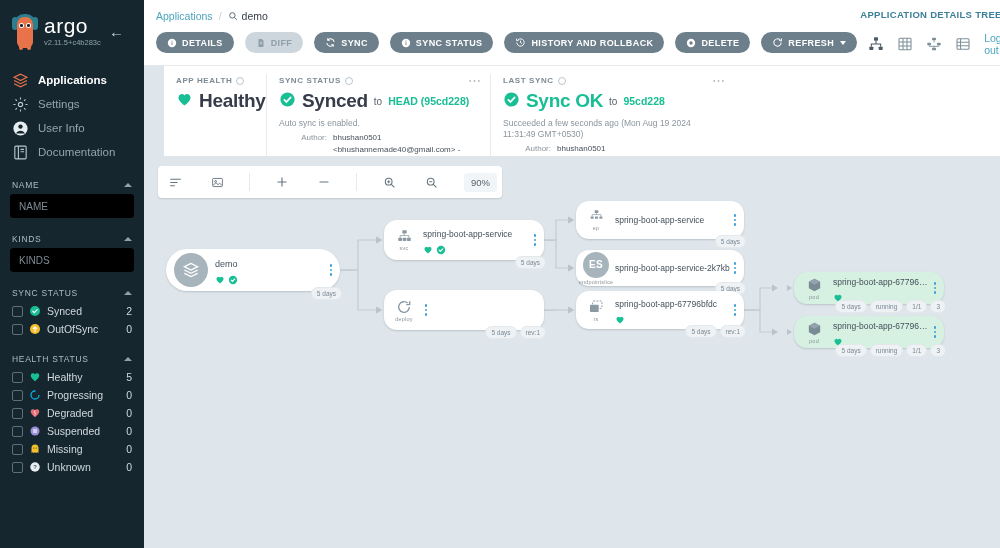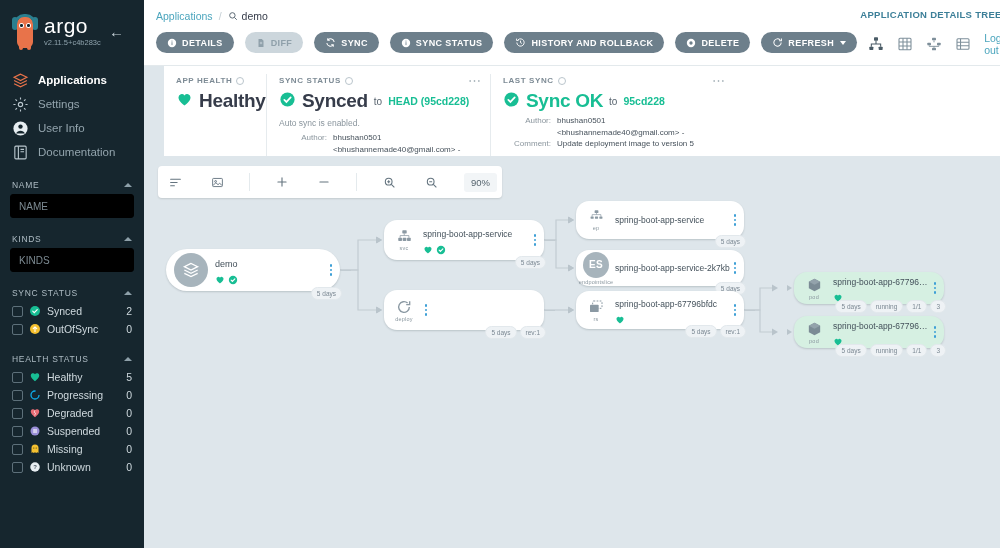--- a/index.html
+++ b/index.html
@@ -622,20 +622,21 @@
           <span>
             <svg viewBox="0 0 24 24" width="17" height="17">
                 <circle cx="12" cy="12" r="10" fill="#18be94"></circle>
                 <path d="M7.5 12.4l3 3 6-6.3" stroke="#fff" stroke-width="2.4" fill="none" stroke-linecap="round"></path>
               </svg>
           </span>
           <span class="p-status green">Sync OK</span>
           <span class="p-rev-pre">to</span>
           <span class="p-rev">95cd228</span>
         </div>
+        <div class="p-note">Succeeded a few seconds ago (Mon Aug 19 2024 11:31:49 GMT+0530)</div>
         <div class="p-kv">
           <div class="p-kv-row">
             <span class="p-kv-k">Author:</span>
             <span class="p-kv-v">bhushan0501 &lt;bhushannemade40@gmail.com&gt; -</span>
           </div>
           <div class="p-kv-row">
             <span class="p-kv-k">Comment:</span>
             <span class="p-kv-v">Update deployment image to version 5</span>
           </div>
         </div>

